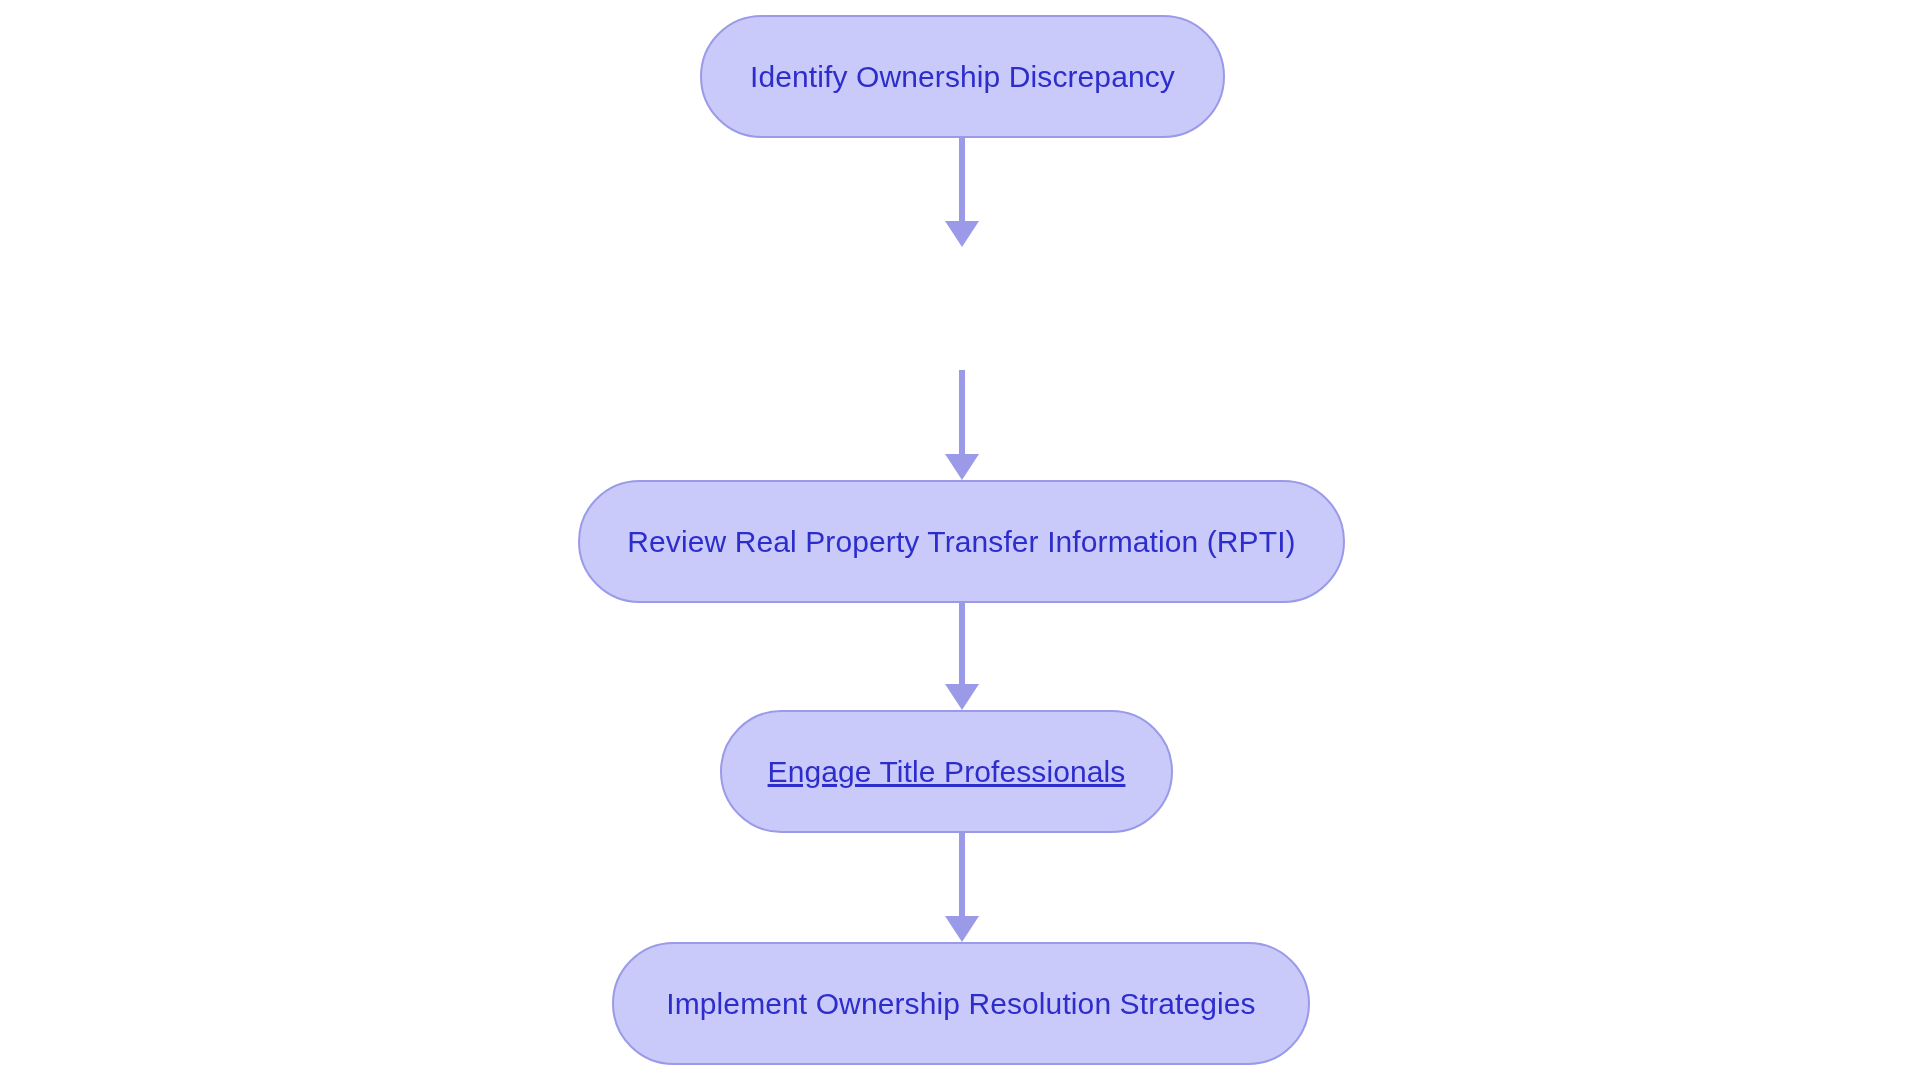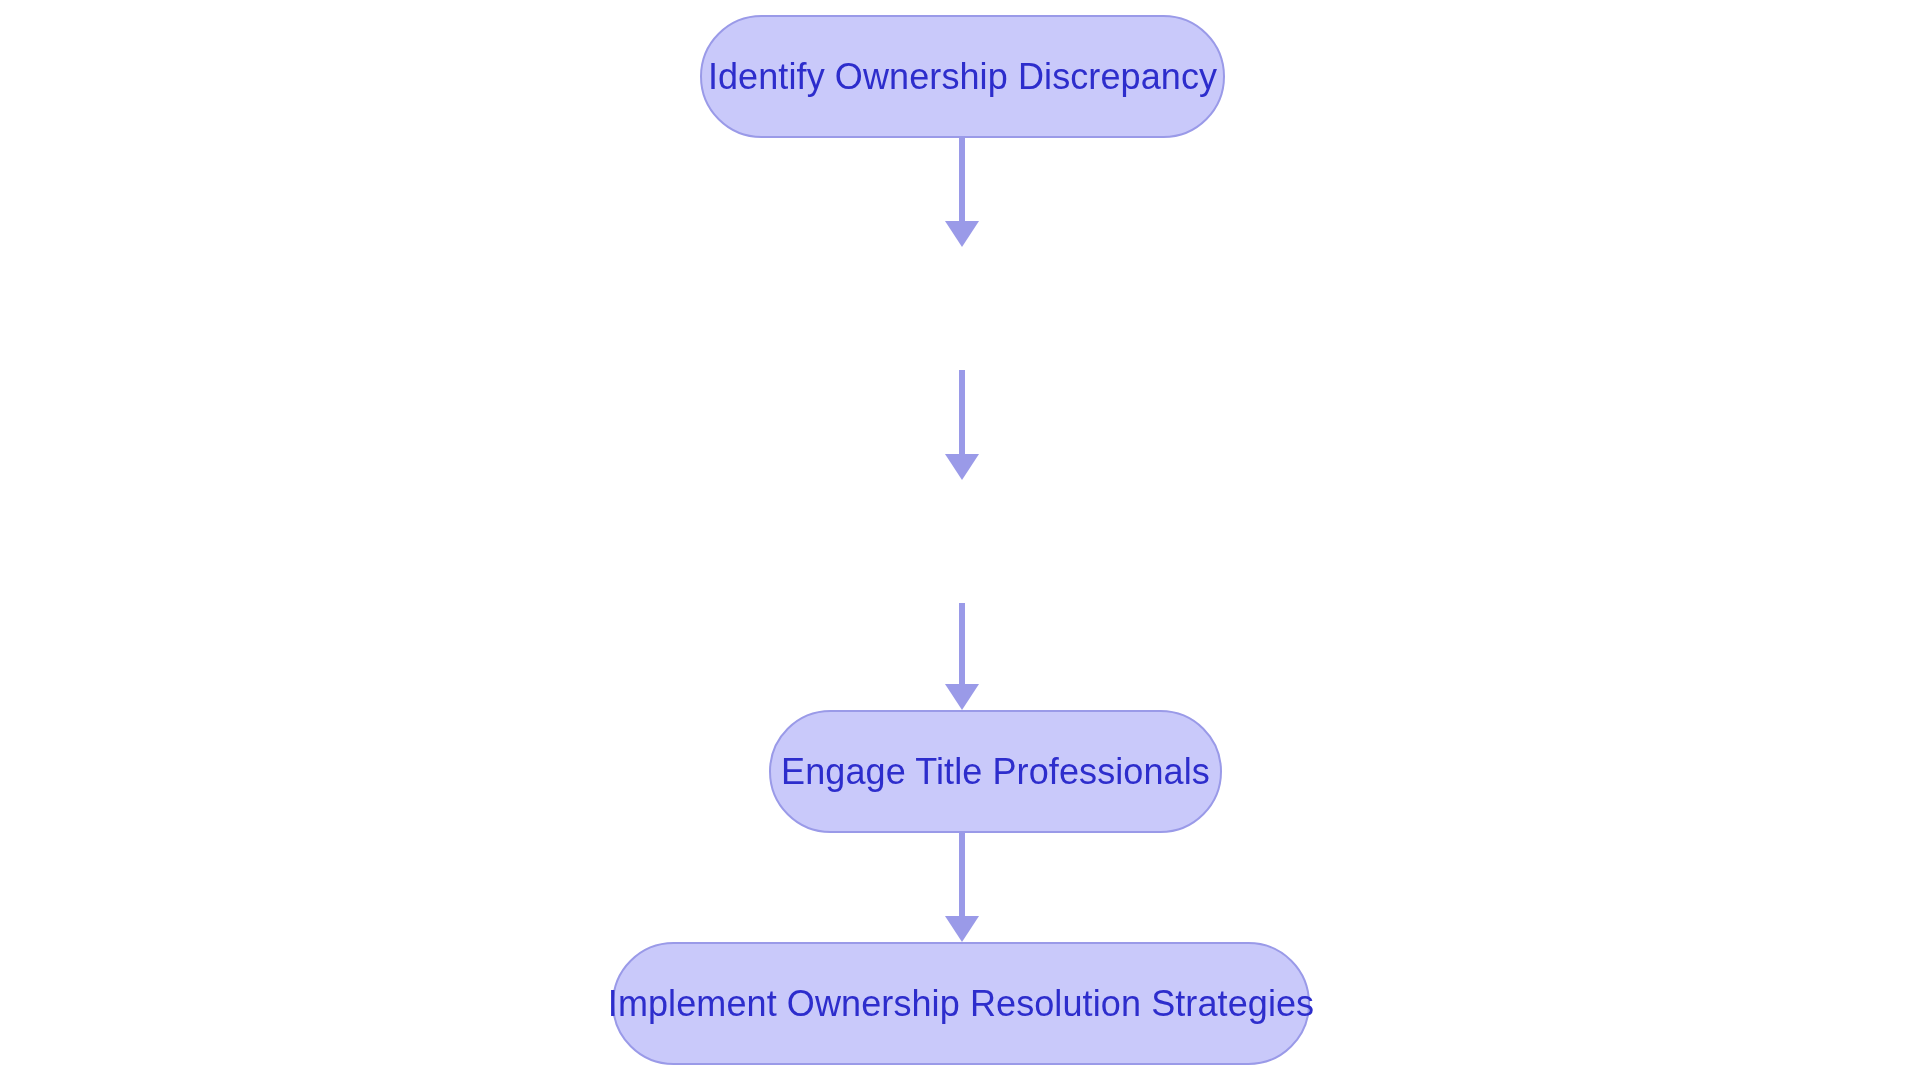--- a/index.html
+++ b/index.html
@@ -22,21 +22,21 @@
     position: absolute;
     box-sizing: border-box;
     height: 123px;
     background: #c9c9fa;
     border: 2px solid #9a9ae8;
     border-radius: 62px;
     display: flex;
     align-items: center;
     justify-content: center;
     color: #2d2dcc;
-    font-size: 36px;
+    font-size: 30px;
     font-weight: 400;
     letter-spacing: 0.1px;
     line-height: 1;
     white-space: nowrap;
     font-family: "Liberation Sans", "DejaVu Sans", sans-serif;
   }
   .node-label {
     display: block;
     pointer-events: none;
   }
@@ -85,22 +85,25 @@
   <div class="flow-edge" style="left:945px; top:833px; height:109px;">
     <div class="edge-line" style="height:83px;"></div>
     <div class="edge-head" style="top:83px;"></div>
   </div>
 
   <div class="flow-node" style="left:700px; top:15px; width:525px;">
     <span class="node-label">Identify Ownership Discrepancy</span>
   </div>
 
 
+  <div class="flow-node" style="left:578px; top:480px; width:767px;">
+    <span class="node-label">Review Real Property Transfer Information (RPTI)</span>
+  </div>
 
-  <div class="flow-node" style="left:769px; top:710px; width:453px;">
+  <div class="flow-node" style="left:720px; top:710px; width:453px;text-decoration:underline;">
     <span class="node-label">Engage Title Professionals</span>
   </div>
 
   <div class="flow-node" style="left:612px; top:942px; width:698px;text-align:center;">
     <span class="node-label">Implement Ownership Resolution Strategies</span>
   </div>
 
 </div>
 
 </body></html>

